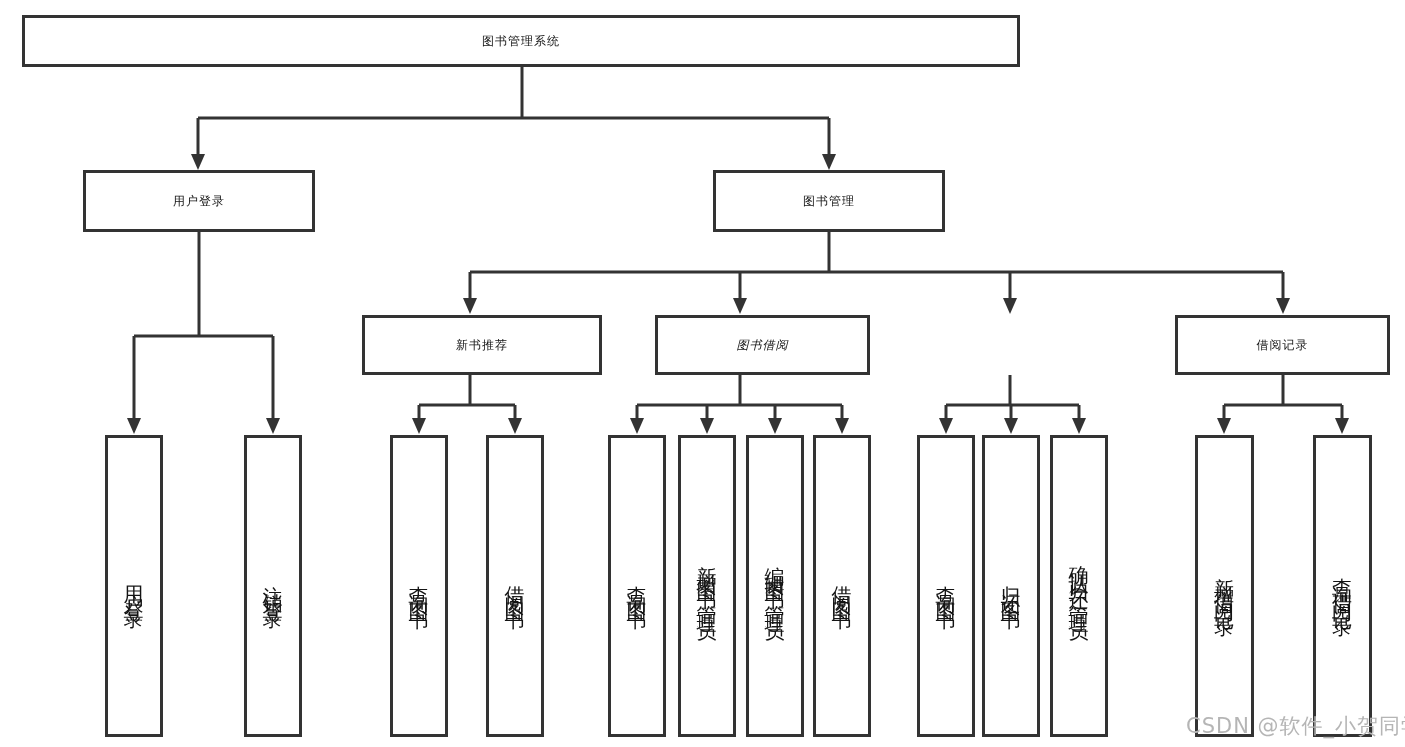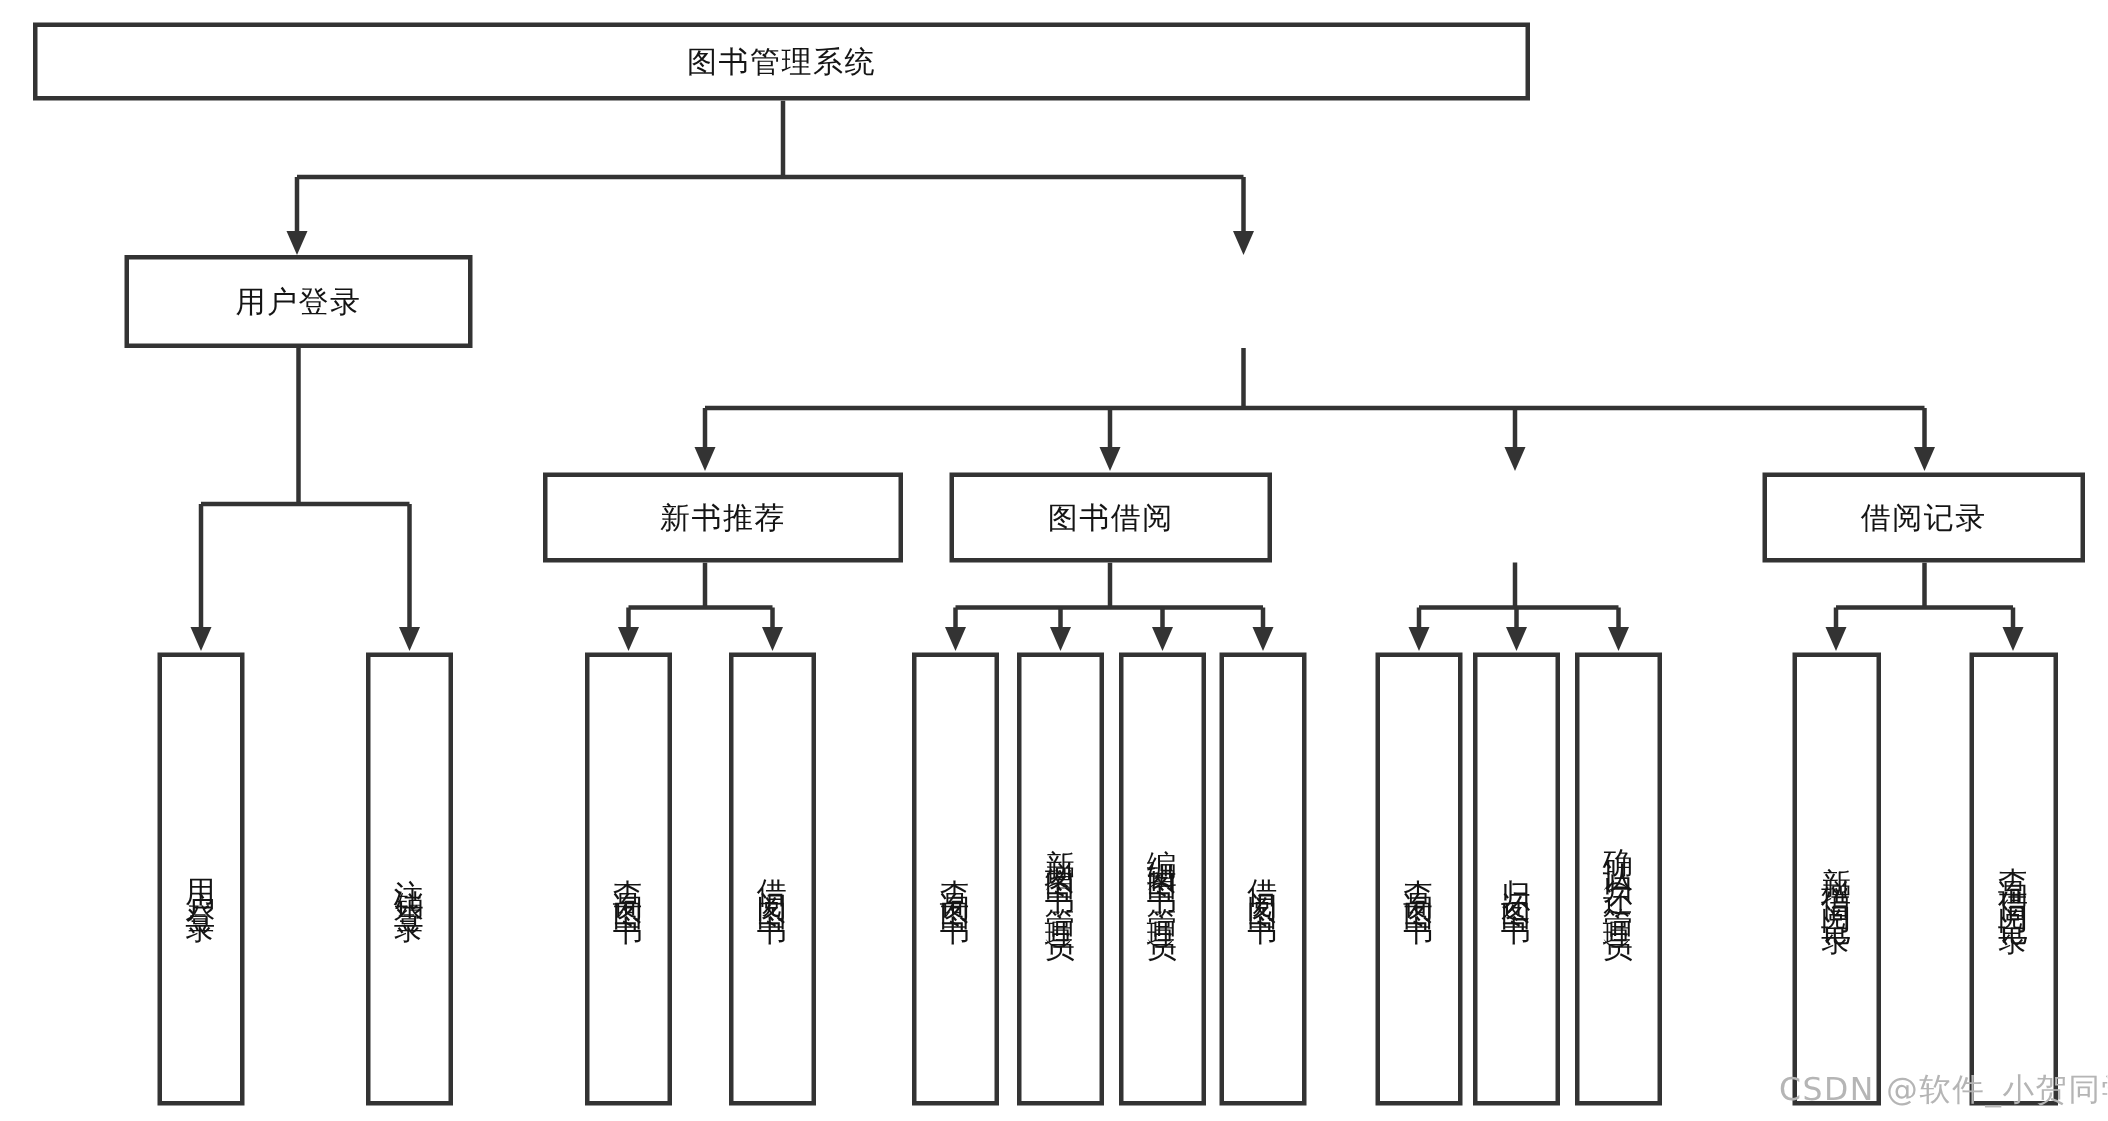--- a/index.html
+++ b/index.html
@@ -6,21 +6,21 @@
   #canvas{
     position:relative;width:1405px;height:747px;background:#ffffff;
     font-family:"DejaVu Sans","Liberation Sans",sans-serif;overflow:hidden;
   }
   #connectors{position:absolute;left:0;top:0;width:1405px;height:747px;}
   .box{
     position:absolute;background:#ffffff;border:3px solid #333333;box-sizing:border-box;
     display:flex;align-items:center;justify-content:center;
     color:#141414;font-size:20px;letter-spacing:1px;white-space:nowrap;
   }
-  .hbox{font-size:20px;}
+  .hbox{font-size:12px;}
   .vbox span{
     writing-mode:vertical-rl;text-orientation:mixed;
     letter-spacing:8px;font-size:20px;line-height:1.1;
   }
   #watermark{
     position:absolute;left:1186px;top:712px;z-index:9;
     color:#b5b5b5;font-size:21px;letter-spacing:1px;white-space:nowrap;
   }
 </style>
 </head>
@@ -90,23 +90,24 @@
       <polygon points="1004,418 1018,418 1011,434"></polygon>
       <polygon points="1072,418 1086,418 1079,434"></polygon>
       <polygon points="1217,418 1231,418 1224,434"></polygon>
       <polygon points="1335,418 1349,418 1342,434"></polygon>
     </g>
   </svg>
 
   <div class="box hbox" style="left:22px;top:15px;width:998px;height:52px;">图书管理系统</div>
 
   <div class="box hbox" style="left:83px;top:170px;width:232px;height:62px;">用户登录</div>
+  <div class="box hbox" style="left:713px;top:170px;width:232px;height:62px;">图书管理</div>
 
   <div class="box hbox" style="left:362px;top:315px;width:240px;height:60px;">新书推荐</div>
-  <div class="box hbox" style="left:633px;top:315px;width:215px;height:60px;">图书借阅</div>
+  <div class="box hbox" style="left:655px;top:315px;width:215px;height:60px;font-style:italic;">图书借阅</div>
   <div class="box hbox" style="left:1175px;top:315px;width:215px;height:60px;">借阅记录</div>
 
   <div class="box vbox" style="left:105px;top:435px;width:58px;height:302px;">
     <span>用户登录</span>
     </div>
   <div class="box vbox" style="left:244px;top:435px;width:58px;height:302px;">
     <span>注销登录</span>
     </div>
 
   <div class="box vbox" style="left:390px;top:435px;width:58px;height:302px;">

